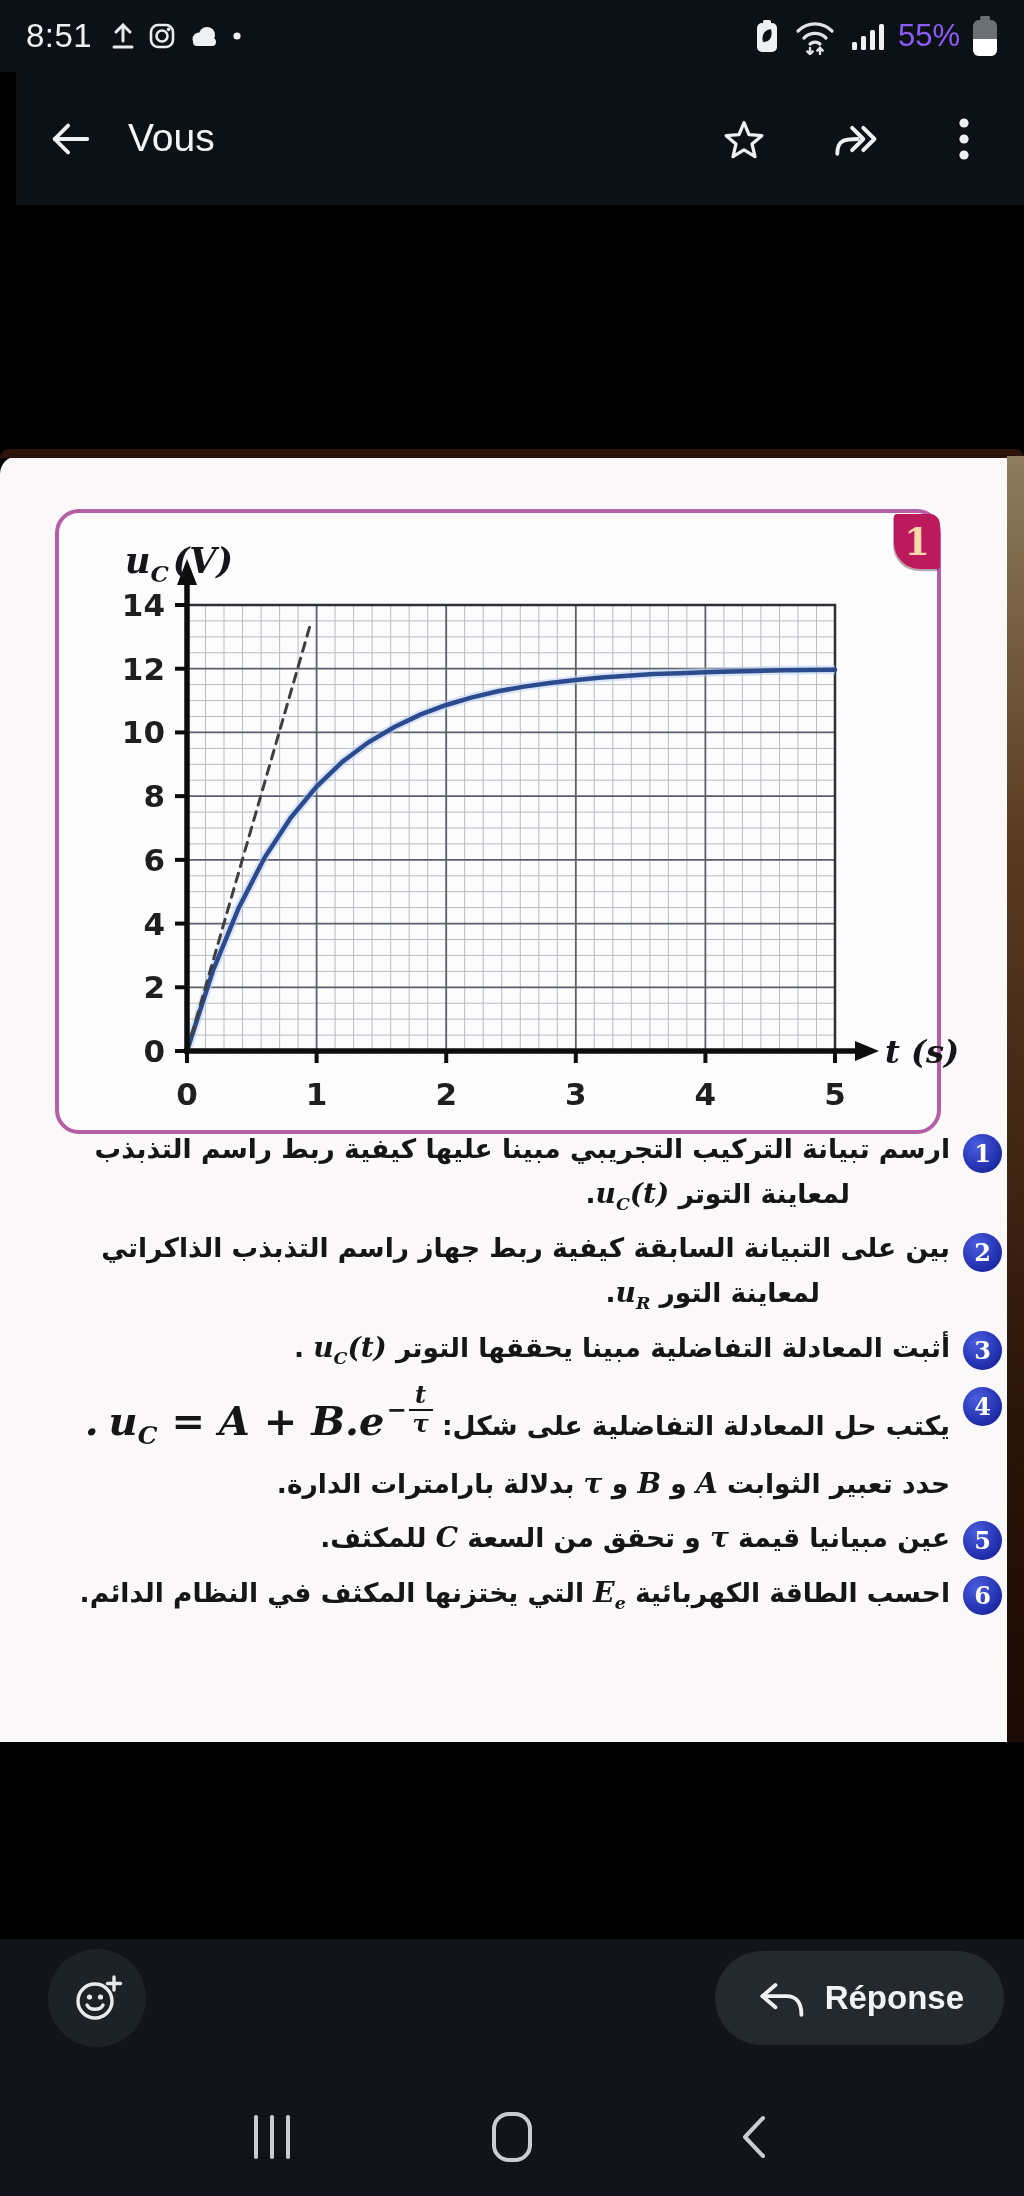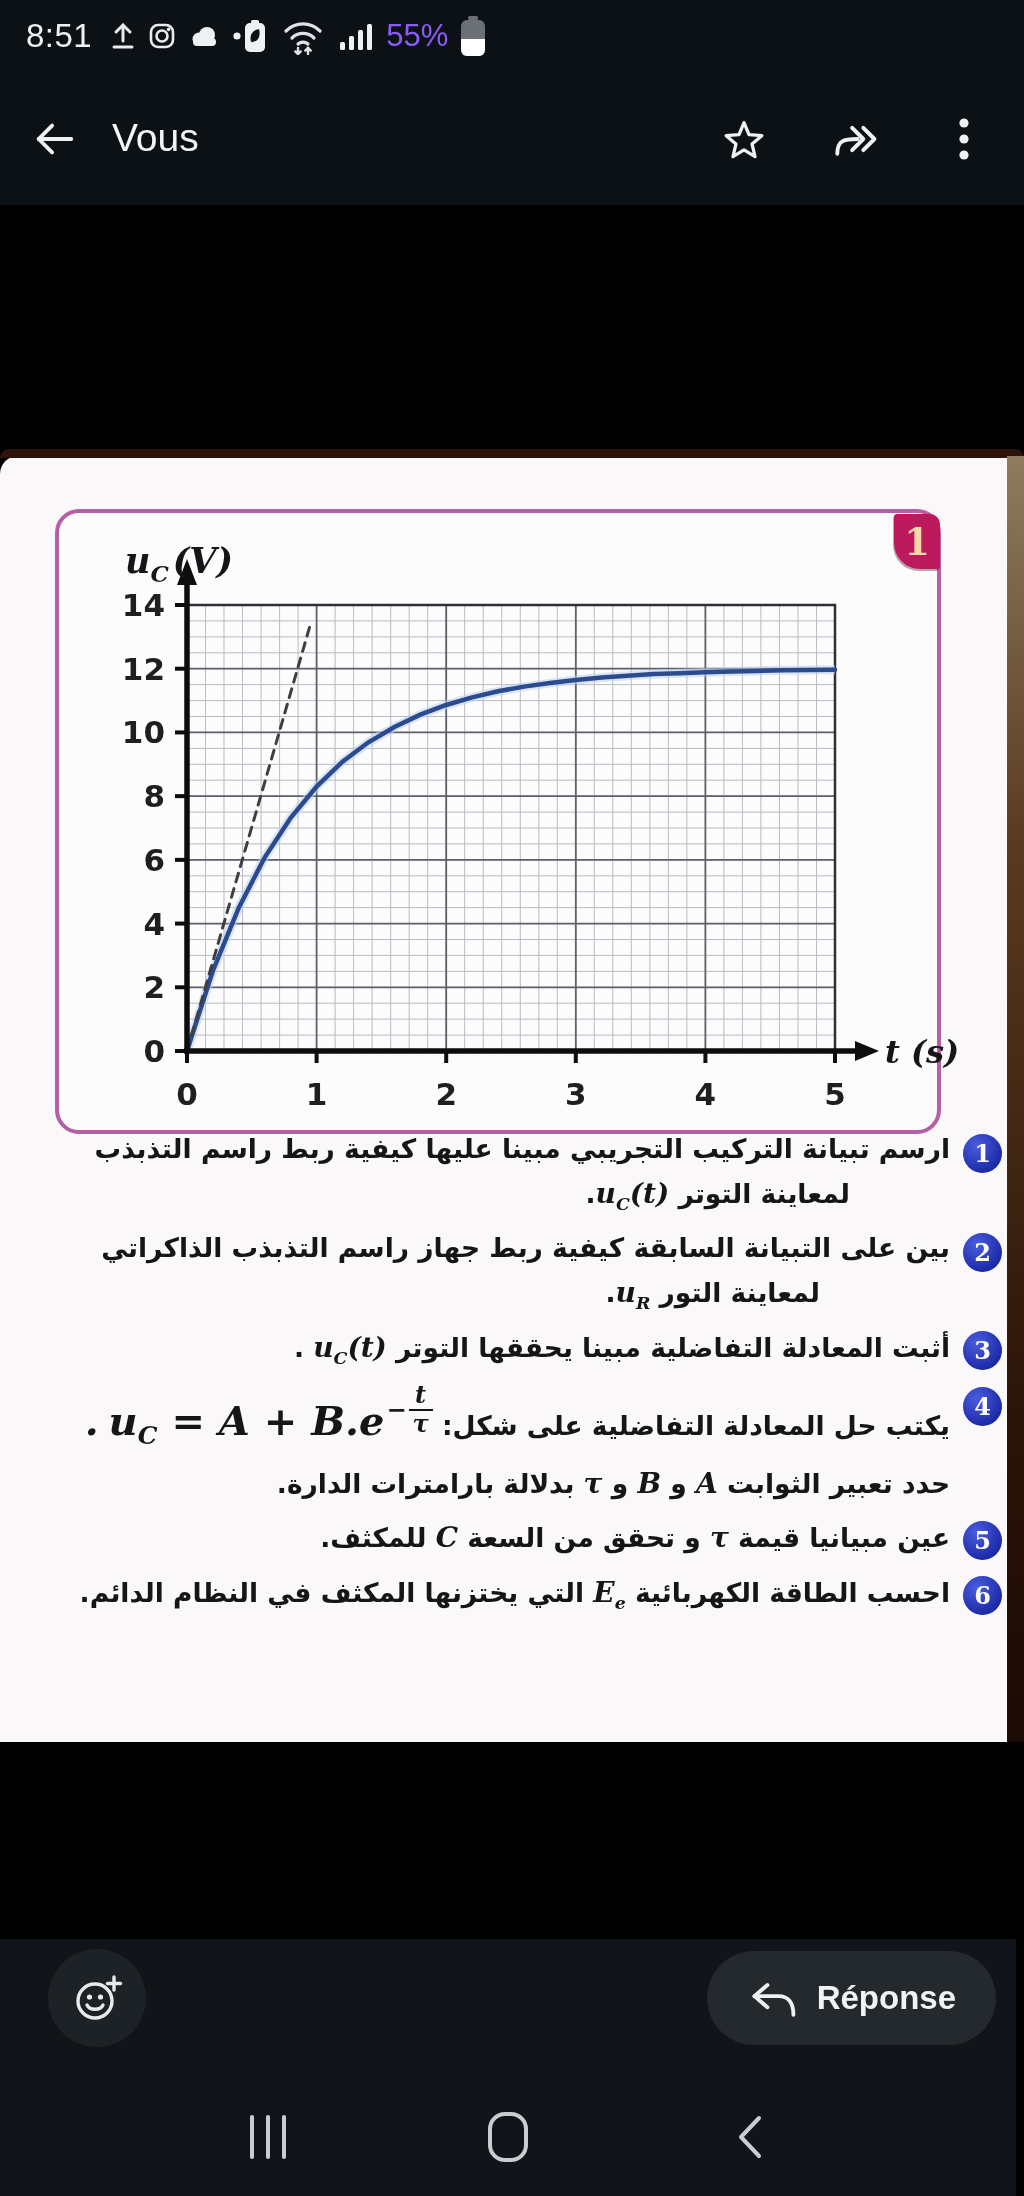--- a/index.html
+++ b/index.html
@@ -1,28 +1,28 @@
 <!DOCTYPE html>
 <html><head>
 <meta charset="utf-8">
 <style>
   html,body{margin:0;padding:0;}
   body{width:1024px;height:2196px;background:#000;position:relative;overflow:hidden;
        font-family:"Liberation Sans",sans-serif;}
 
   
   .statusbar{position:absolute;top:0;left:0;right:0;height:72px;background:#0c1116;
-    display:flex;align-items:center;padding:0 26px;box-sizing:border-box;}
+    display:flex;justify-content:space-between;align-items:center;padding:0 26px;box-sizing:border-box;}
   .sb-left,.sb-right{display:flex;align-items:center;gap:12px;}
   .sb-time{color:#eef0f3;font-size:33px;font-weight:500;letter-spacing:.5px;margin-right:6px;}
   .sb-pct{color:#8b5cf6;font-size:31px;font-weight:400;}
   .sicon{display:flex;align-items:center;}
 
   
-  .appheader{position:absolute;top:72px;left:0;right:0;height:133px;background:#0c1116;
+  .appheader{position:absolute;top:72px;left:16px;right:0;height:133px;background:#0c1116;
     display:flex;align-items:center;padding:0 26px;box-sizing:border-box;}
   .hback{width:56px;height:56px;display:flex;align-items:center;justify-content:center;}
   .htitles{flex:1;margin-left:30px;}
   .htitle{color:#f2f4f6;font-size:39px;font-weight:500;line-height:1.15;}
   .hsub{color:#c6cbd1;font-size:28px;margin-top:2px;}
   .hicons{display:flex;align-items:center;gap:58px;margin-right:8px;}
   .hbtn{display:flex;align-items:center;justify-content:center;width:52px;height:52px;}
 
   
   .photo{position:absolute;top:205px;left:0;right:0;height:1734px;background:#000;}
@@ -57,21 +57,21 @@
   .m sub{font-size:.62em;}
   .formula{font-size:40px;}
   .formula .dot{margin-right:10px;}
   .expwrap{display:inline-flex;align-items:center;font-size:.6em;position:relative;top:-.72em;margin-left:2px;}
   .frac{display:inline-flex;flex-direction:column;align-items:center;line-height:1.12;margin-left:2px;}
   .fden{border-top:2.5px solid #141414;padding:0 4px;}
   .fnum{padding:0 4px;}
   .item4line1{line-height:2.0;}
 
   
-  .bottombar{position:absolute;top:1939px;left:0;right:8px;height:257px;background:#111519;padding-left:44px;}
+  .bottombar{position:absolute;top:1939px;left:0;right:0;height:257px;background:#111519;padding-left:44px;}
   .actionrow{position:absolute;top:9px;left:48px;right:20px;height:100px;
         display:flex;justify-content:space-between;align-items:center;}
   .emoji-btn{width:98px;height:98px;border-radius:50%;background:#1d2226;
         display:flex;align-items:center;justify-content:center;}
   .reply-btn{height:94px;border-radius:47px;background:#24292e;display:flex;align-items:center;
         gap:18px;padding:0 40px;}
   .reply-btn span{color:#f0f2f4;font-size:33px;font-weight:bold;}
   .navbar{position:absolute;bottom:0;left:0;right:0;height:118px;
         display:flex;justify-content:center;align-items:center;gap:160px;}
   .navbtn{width:80px;height:70px;display:flex;align-items:center;justify-content:center;}

